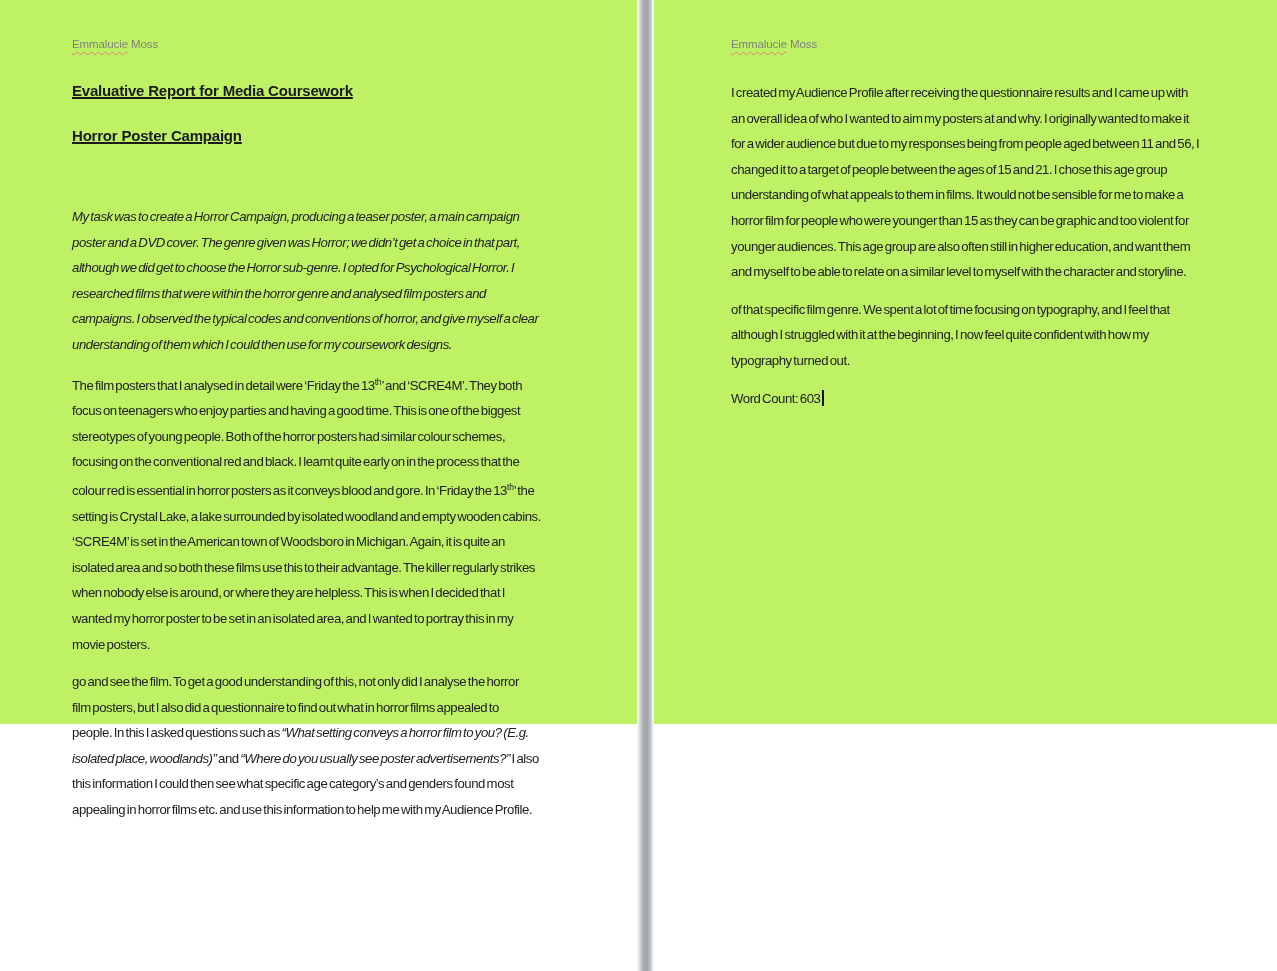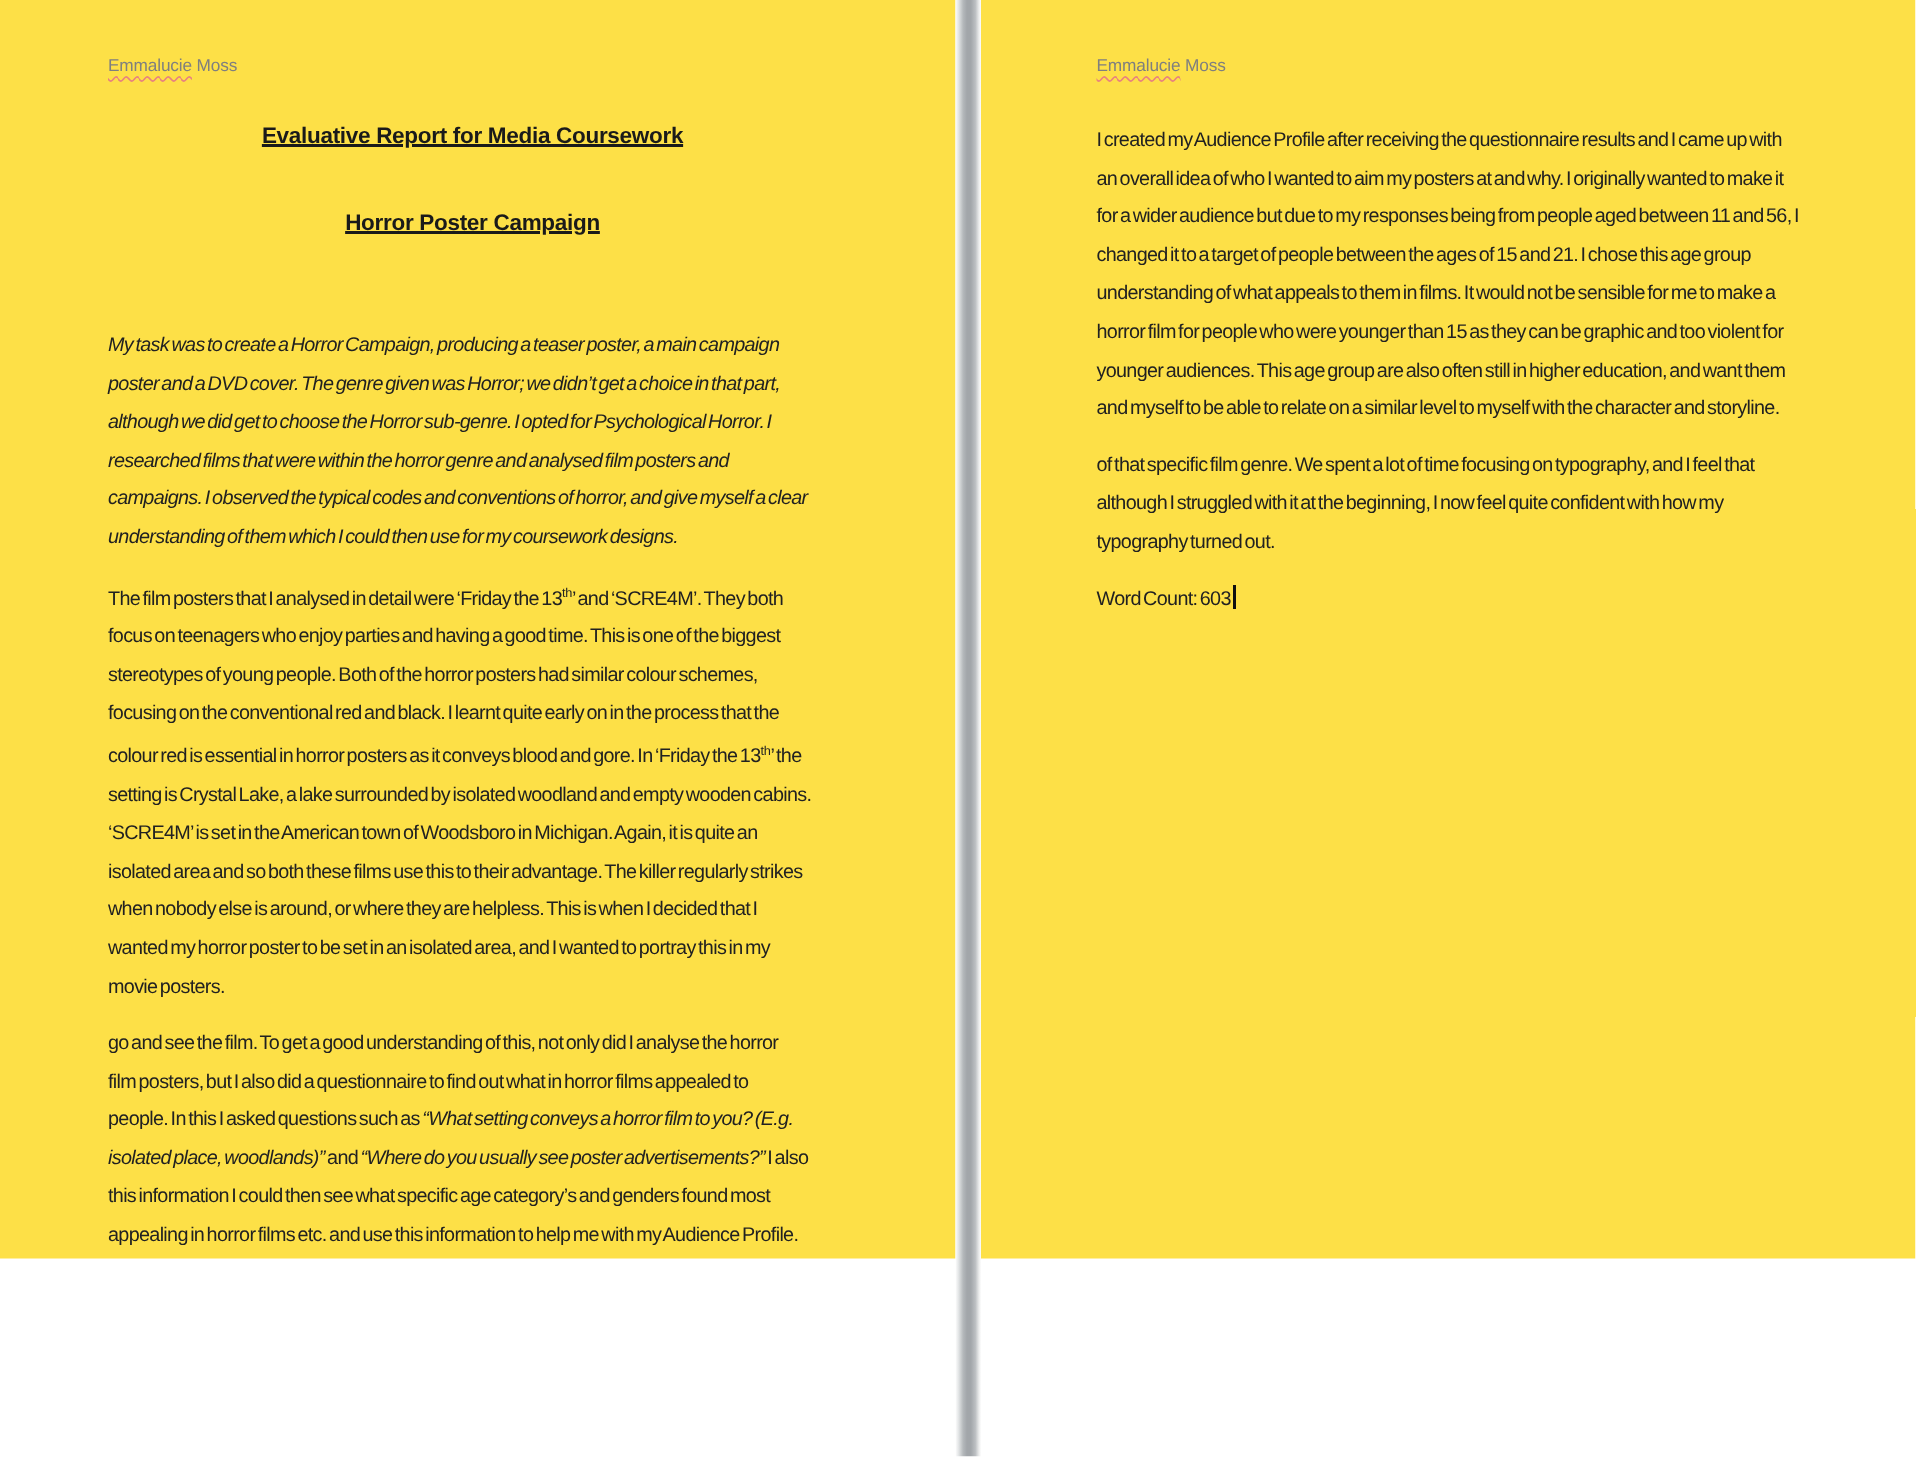--- a/index.html
+++ b/index.html
@@ -8,22 +8,22 @@
     background: #ffffff;
     overflow: hidden;
     font-family: "Liberation Sans", sans-serif;
   }
   .document {
     position: relative;
     width: 1277px; height: 971px;
     background: #ffffff;
   }
   .page {
-    position: absolute; top: 0; height: 839px;
-    background: #fde047;
+    position: absolute; top: 0; height: 724px;
+    background: #bef264;
   }
   #p1 { left: 0;   width: 637px; }
   #p2 { left: 654px; width: 623px; }
   .divider {
     position: absolute; top: 0; left: 637px;
     width: 17px; height: 971px;
     background: linear-gradient(90deg,
       #fdfdfd 0%, #e3e5e6 12%, #b4b8bb 30%,
       #a2a6aa 45%, #a2a6aa 60%, #bcbfc2 78%,
       #ebecec 92%, #fdfdfd 100%);
@@ -39,26 +39,26 @@
     white-space: pre;
   }
   .spell {
     text-decoration: underline wavy #e88080;
     text-decoration-thickness: 1px;
     text-underline-offset: 3px;
   }
 
   .block { margin: 0; }
   .page-header + .block { margin-top: 28px; }
-  .title + .title { margin-top: 37px; }
+  .title + .title { margin-top: 24px; }
   .title + .para  { margin-top: 58px; font-style: italic; }
   .para  + .para  { margin-top: 12px; }
 
   .title {
-    text-align: center;
+    text-align: left;
     font-weight: bold;
     font-size: 15px;
     letter-spacing: -0.2px;
     line-height: 21px;
     color: #1a1a1a;
   }
   .title .line { white-space: pre; }
   .title .line span { text-decoration: underline; text-decoration-thickness: 1.5px; }
 
   .para .line {

